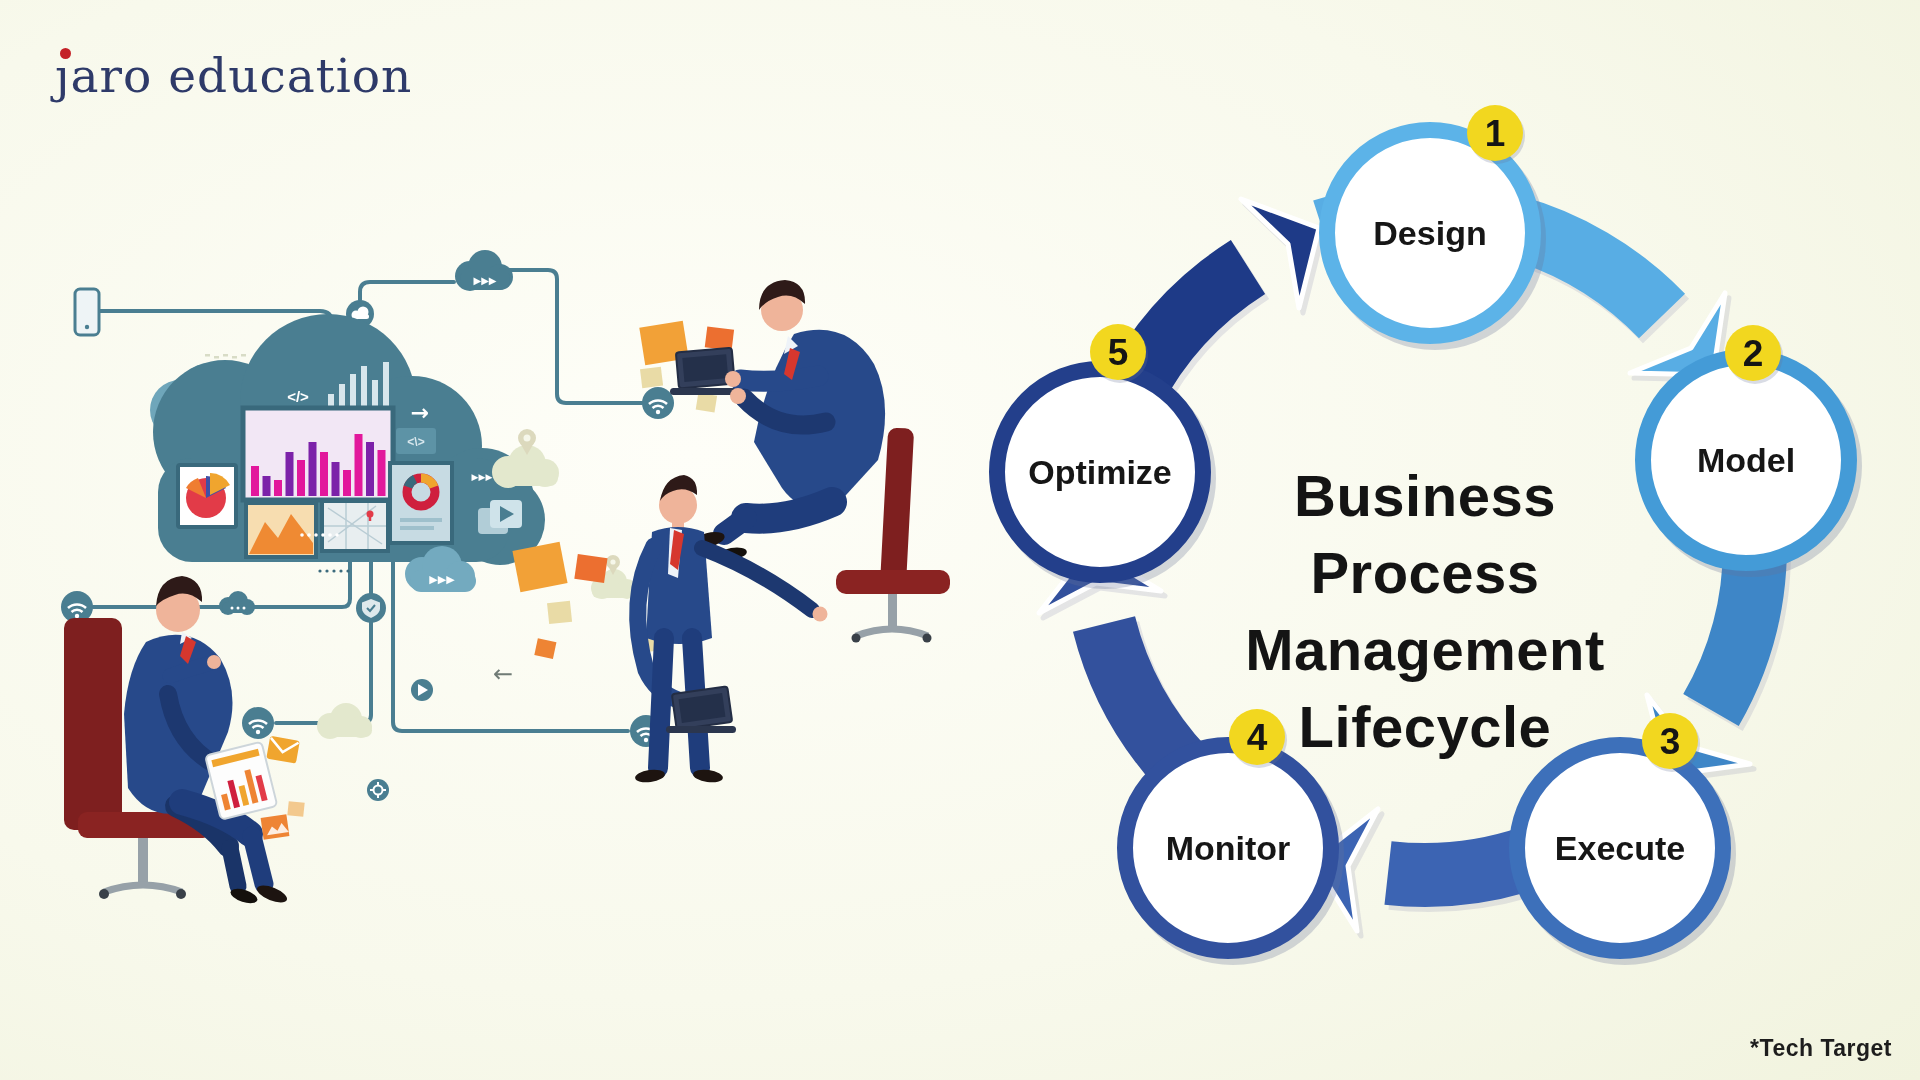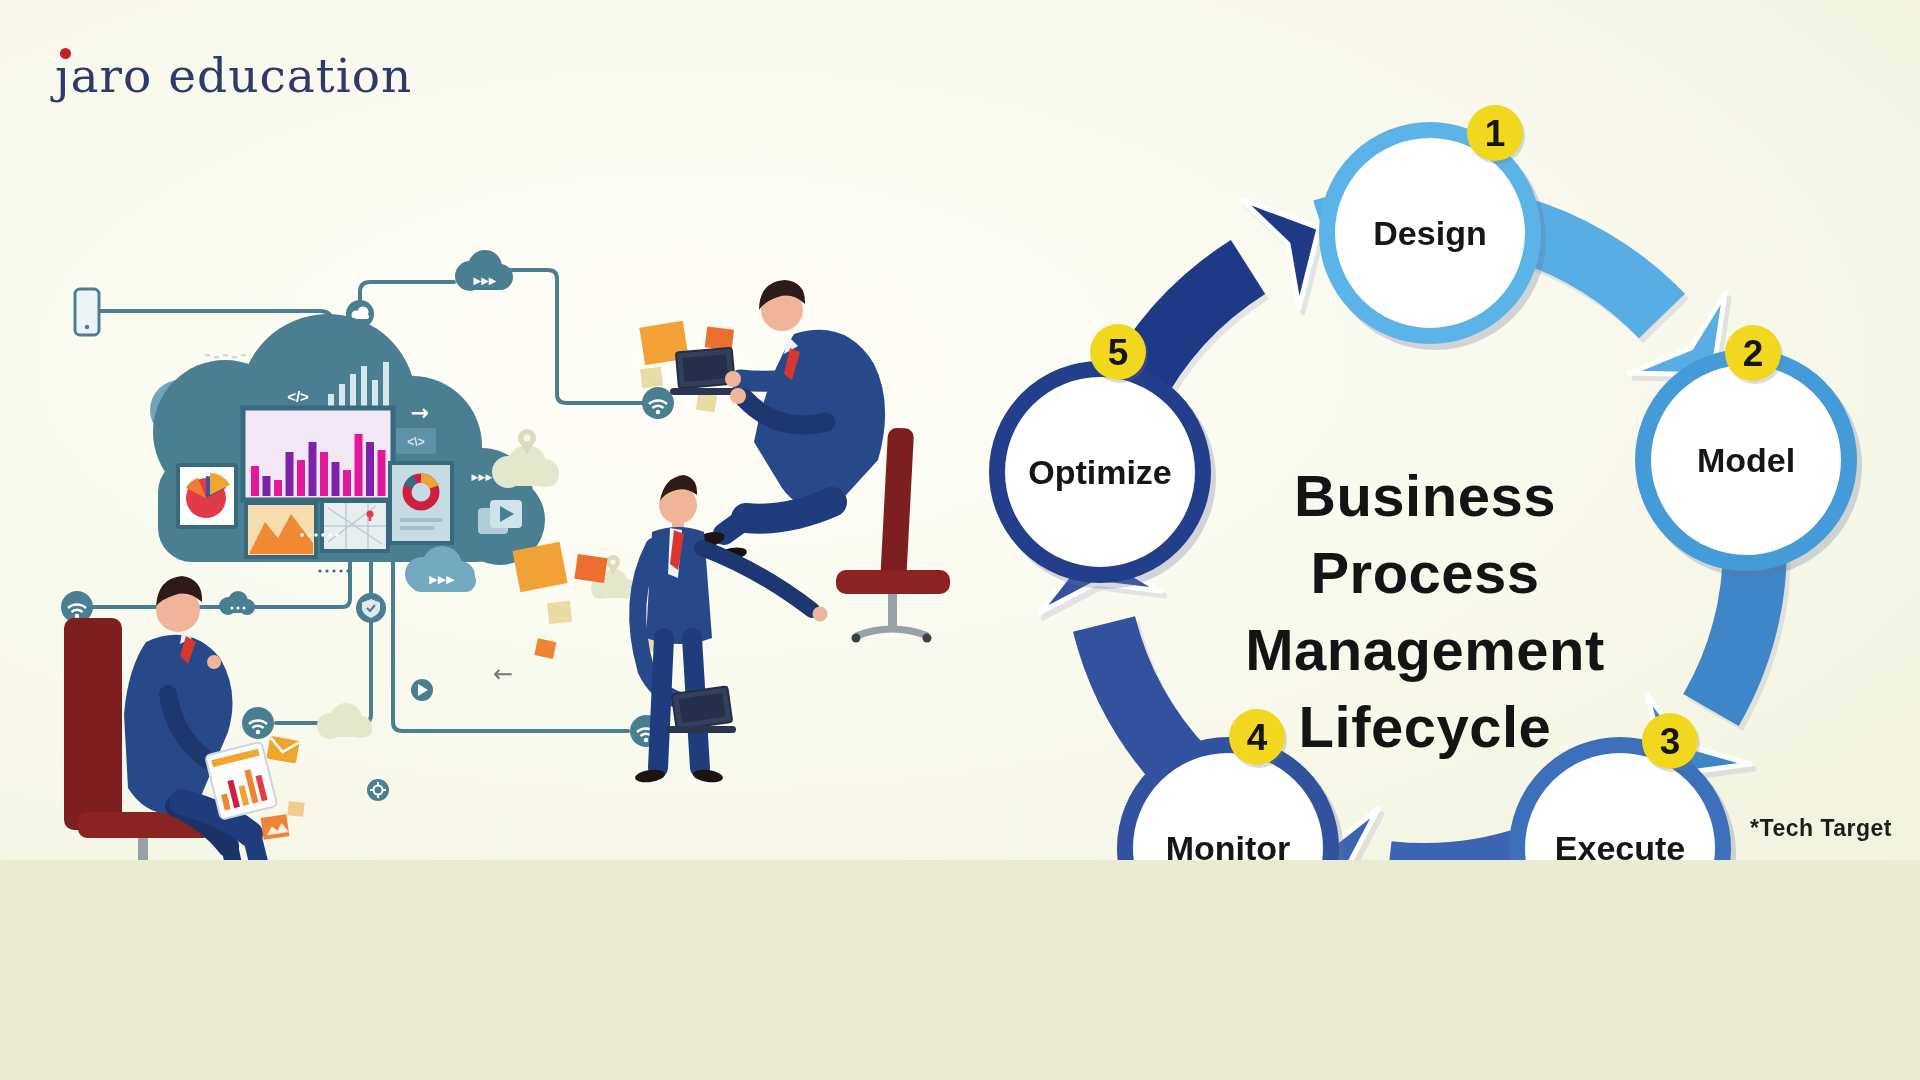--- a/index.html
+++ b/index.html
@@ -1,17 +1,17 @@
 <!DOCTYPE html>
 <html><head>
 <meta charset="utf-8">
 <style>
   html,body{margin:0;padding:0;background:#e9ecd2;}
   .canvas{
-    position:relative;width:1920px;height:860px;overflow:hidden;
+    position:relative;width:1920px;height:1080px;overflow:hidden;
     background:radial-gradient(120% 120% at 36% 42%, #fefef8 0%, #f8f9ec 42%, #f1f3de 72%, #e9ecd2 100%);
     font-family:"Liberation Sans", sans-serif;
   }
   
   .logo{position:absolute;left:55px;top:48px;}
   .logo-text{font-family:"DejaVu Serif", serif;font-size:47px;color:#2e3a69;letter-spacing:1px;}
   .logo-dot{position:absolute;left:5px;top:0px;width:11px;height:11px;border-radius:50%;background:#c42127;}
   
   .attribution{position:absolute;right:28px;bottom:18px;font-size:23px;font-weight:bold;color:#1d1d1d;letter-spacing:.5px;margin-top:40px;}
   

